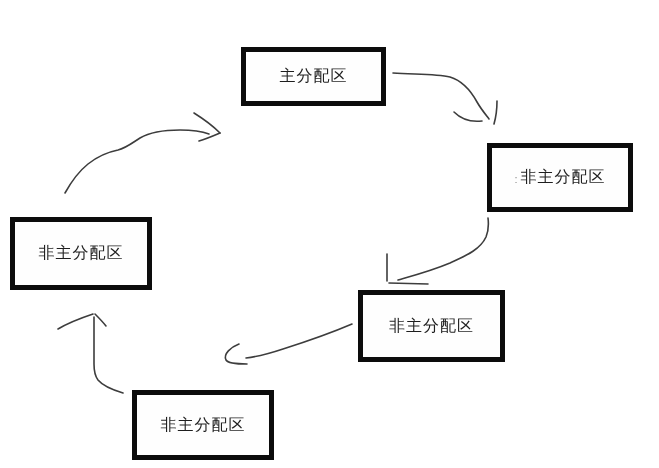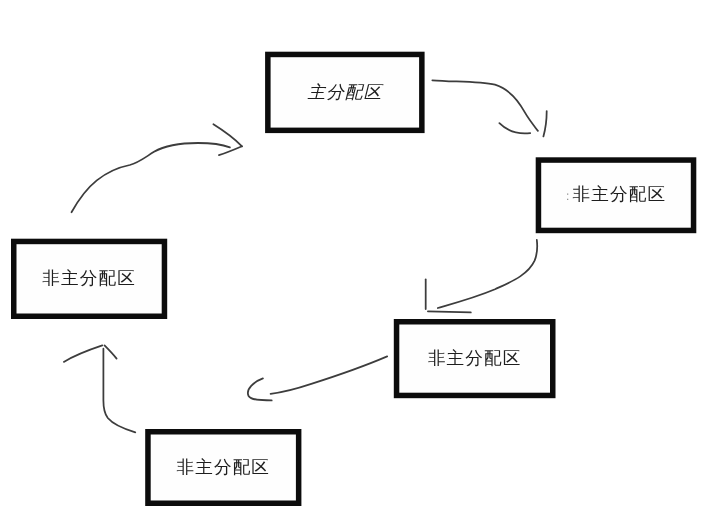--- a/index.html
+++ b/index.html
@@ -37,21 +37,21 @@
     border:5px solid var(--box-border);
     background:#fefefe;
     display:flex;
     align-items:center;
     justify-content:center;
     color:var(--label);
     font-size:16px;
     letter-spacing:1px;
     white-space:nowrap;
   }
-  .node-top{left:241px;top:47px;width:145px;height:74px;font-style:italic;}
+  .node-top{left:241px;top:47px;width:145px;height:59px;}
   .node-right{left:487px;top:143px;width:146px;height:69px;}
   .node-bottom-right{left:358px;top:290px;width:147px;height:72px;}
   .node-bottom{left:132px;top:390px;width:142px;height:70px;}
   .node-left{left:10px;top:217px;width:142px;height:73px;}
   .stray-mark{
     color:var(--stray);
     font-size:11px;
     margin-right:2px;
     transform:translateY(1px);
   }

